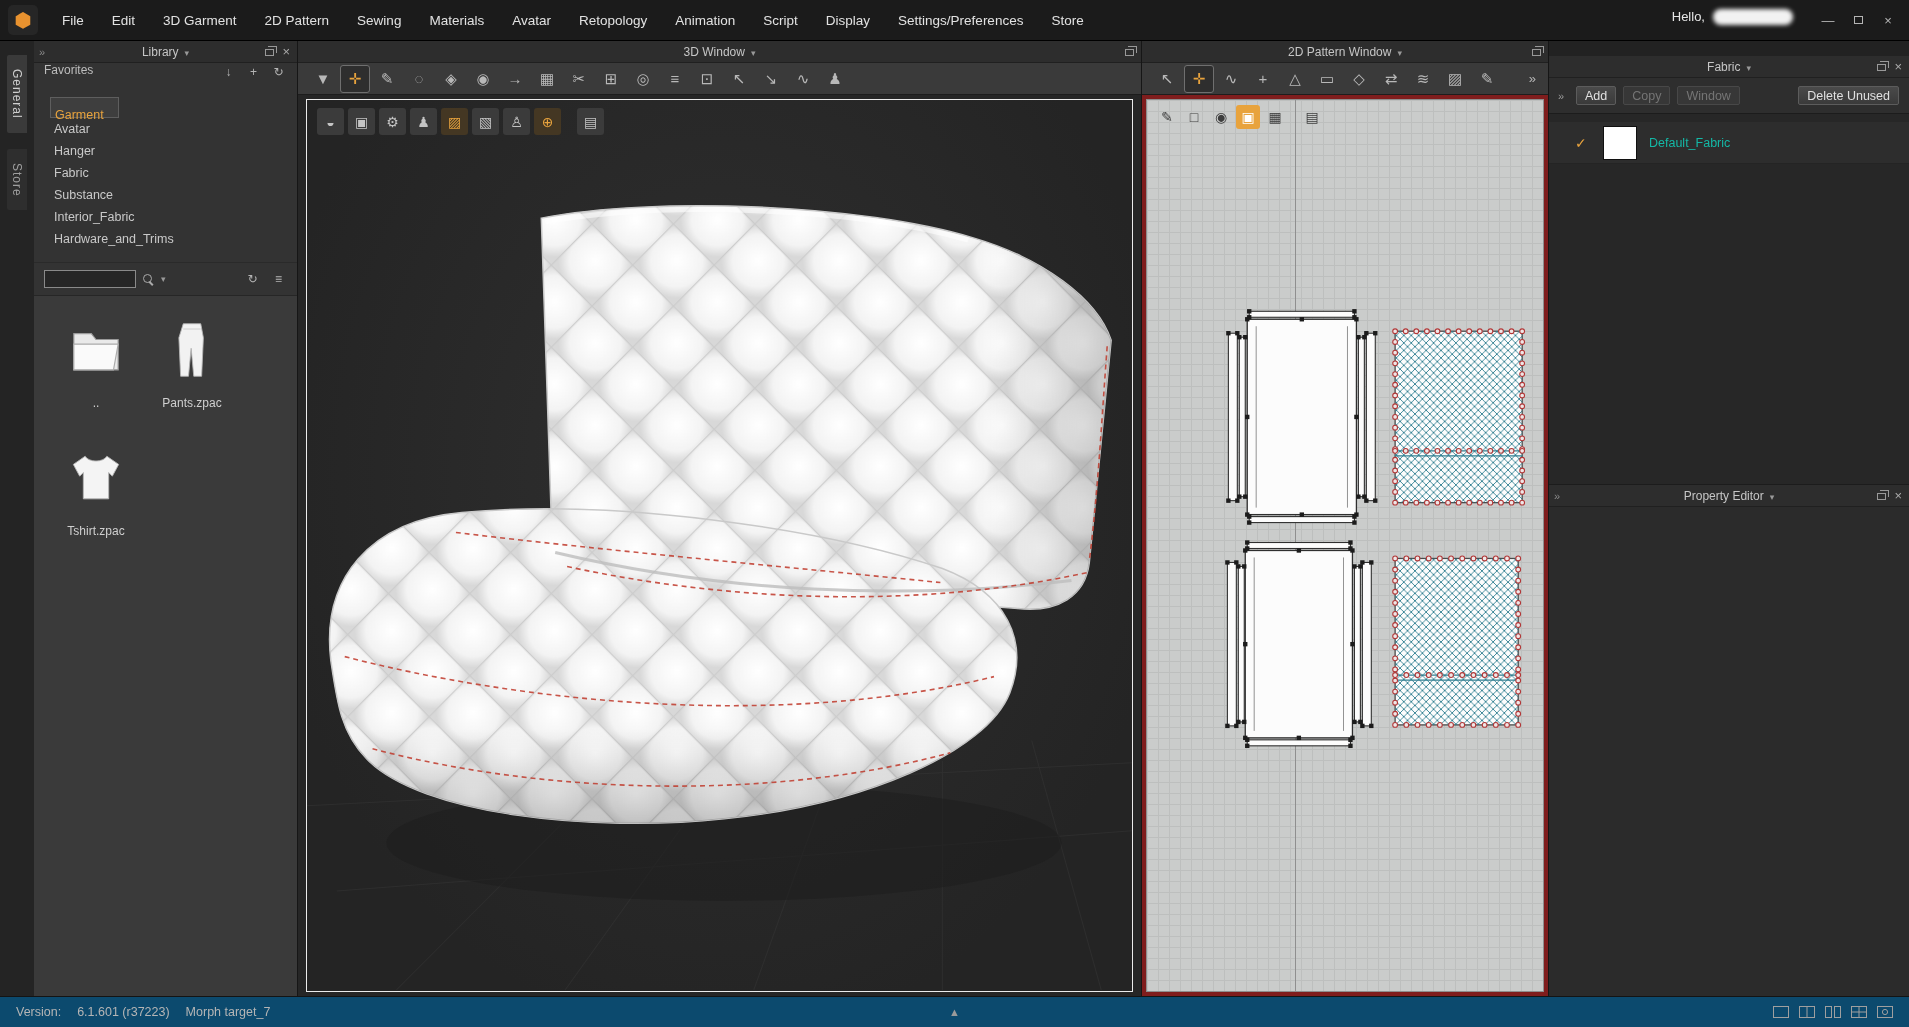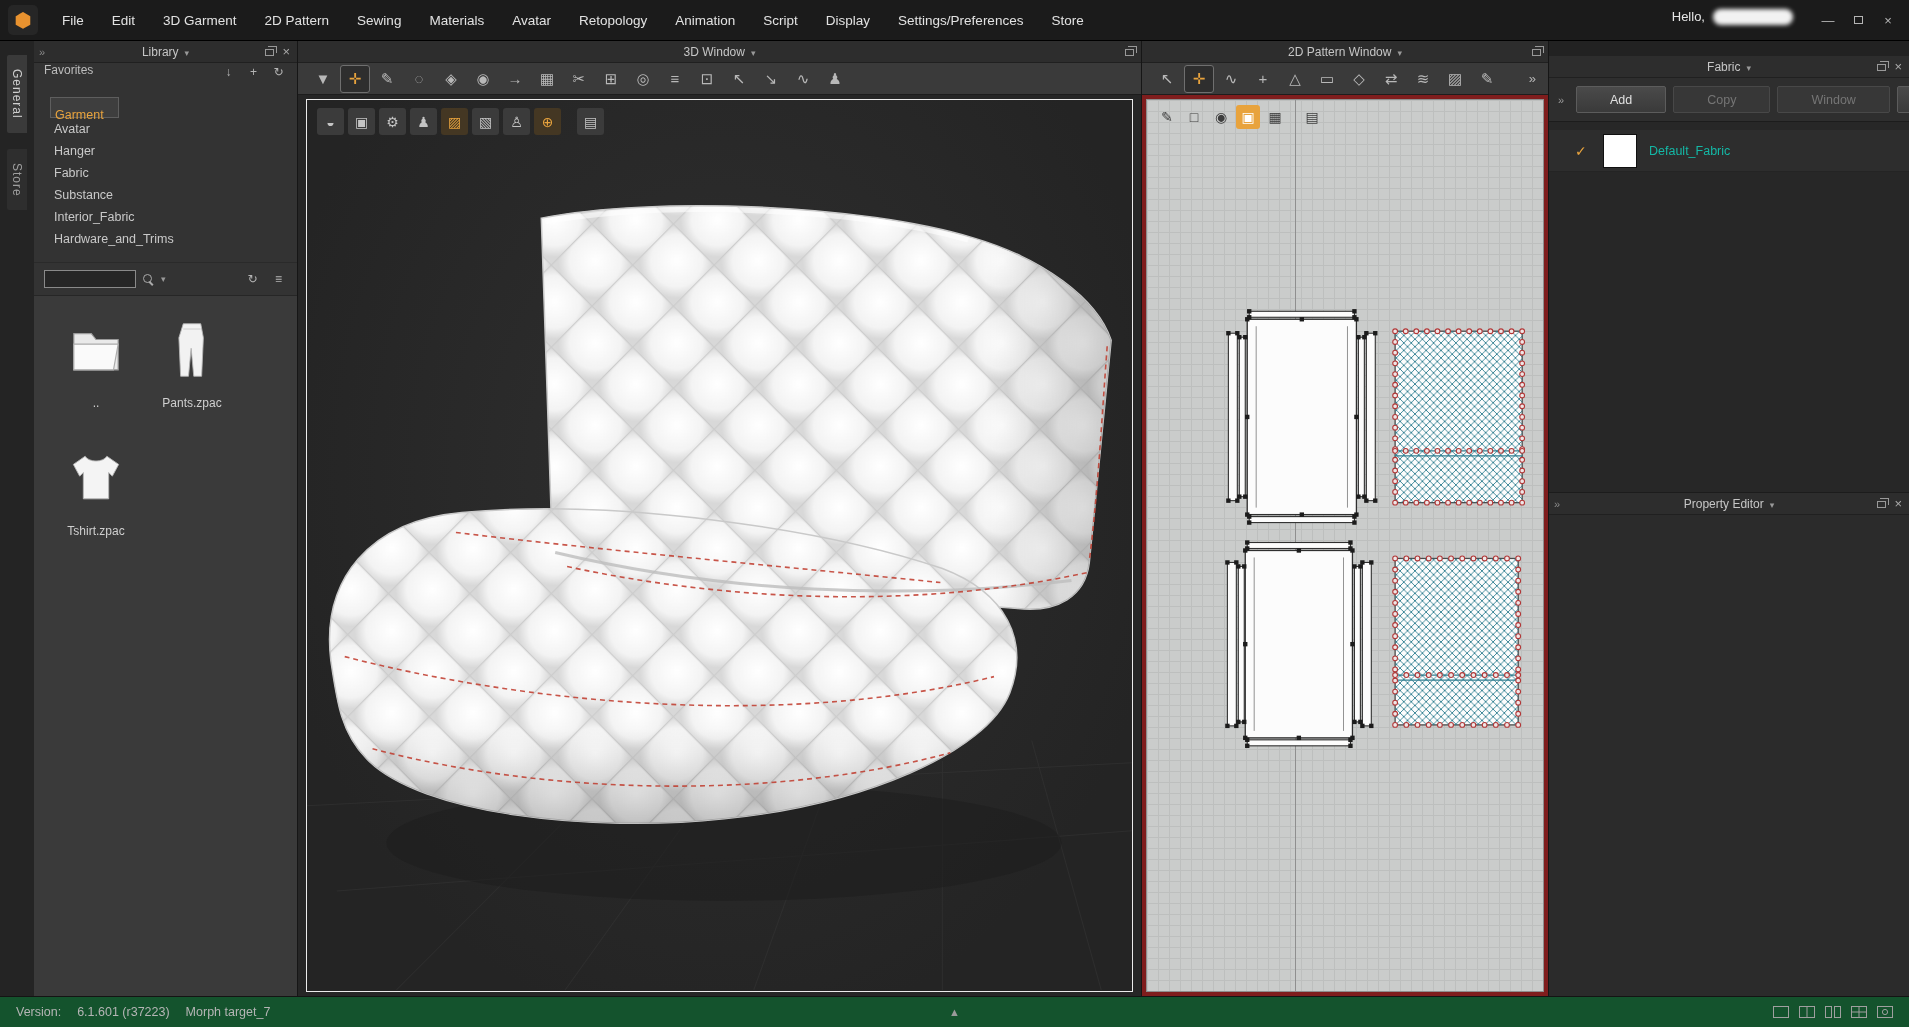--- a/index.html
+++ b/index.html
@@ -86,32 +86,32 @@
   .inner-toolbar2{position:absolute;top:5px;left:8px;display:flex;gap:3px;z-index:2;}
   .d2-tool{width:24px;height:24px;display:flex;align-items:center;justify-content:center;color:#3d3d3d;font-size:14px;border-radius:3px;}
   .d2-tool.active{background:#e8a33d;color:#fff;}
   .inner-toolbar2 .d2-tool:nth-child(6){margin-left:10px;}
   .pieces{position:absolute;inset:0;width:100%;height:100%;}
 
   
   .pfab{width:360px;background:#2e2e2e;border-right:none;margin-top:15px;}
   .fab-btn-row{display:flex;align-items:center;gap:7px;padding:8px 10px 8px 4px;flex:none;}
   .strip-arrow{width:16px;text-align:center;color:#9a9a9a;font-size:11px;flex:none;}
-  .fbtn{height:27px;padding:0 33px;background:linear-gradient(#4a4a4a,#3a3a3a);border:1px solid #5c5c5c;color:#e0e0e0;font-size:12.5px;border-radius:2px;font-family:inherit;white-space:nowrap;}
+  .fbtn{height:19px;padding:0 8px;background:linear-gradient(#4a4a4a,#3a3a3a);border:1px solid #5c5c5c;color:#e0e0e0;font-size:12.5px;border-radius:2px;font-family:inherit;white-space:nowrap;}
   .fbtn.disabled{color:#757575;background:#373737;border-color:#484848;}
   .fbtn:last-child{margin-left:auto;}
   .fabric-list{height:372px;background:#272727;border-top:1px solid #1c1c1c;border-bottom:1px solid #1c1c1c;padding-top:8px;flex:none;}
   .fabric-row{display:flex;align-items:center;gap:12px;height:42px;padding-left:26px;background:#2d2d2d;border-bottom:1px solid #242424;}
   .fcheck{color:#e8a33d;width:16px;font-size:14px;}
   .fswatch{width:34px;height:34px;background:#fff;border:1px solid #101010;flex:none;}
   .fname{font-size:12.5px;color:#14b8a6;}
   .pe-body{flex:1;background:#2b2b2b;}
 
   
-  .statusbar{height:31px;background:#14532d;border-top:1px solid #141414;display:flex;align-items:center;padding:0 16px;font-size:12.5px;color:#b5b5b5;position:relative;}
+  .statusbar{height:31px;background:#0c4a6e;border-top:1px solid #141414;display:flex;align-items:center;padding:0 16px;font-size:12.5px;color:#b5b5b5;position:relative;}
   .sb-left{display:flex;gap:16px;align-items:center;}
   .sb-tri{position:absolute;left:50%;transform:translateX(-50%);color:#9a9a9a;font-size:11px;}
   .sb-icons{margin-left:auto;display:flex;gap:10px;align-items:center;}
   .sb-icons svg{display:block;}
 </style>
 </head>
 <body>
 
 <div class="app">
 

